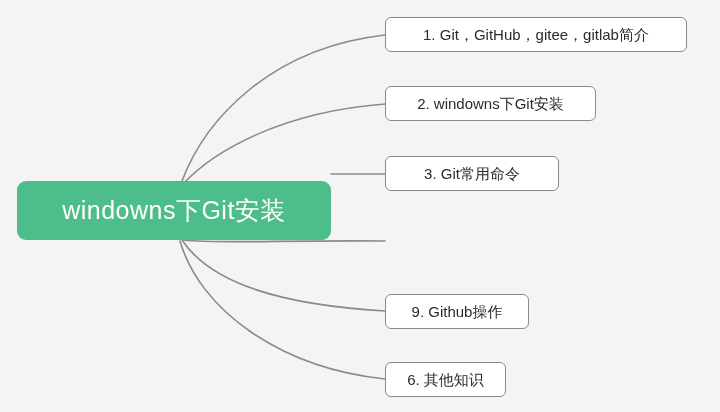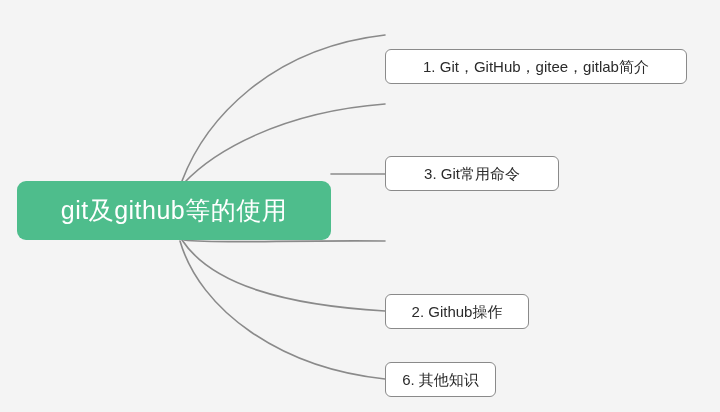--- a/index.html
+++ b/index.html
@@ -68,58 +68,61 @@
     box-sizing: border-box;
     padding: 0 13px;
   }
   .branch-label {
     color: #2b2b2b;
     font-size: 15px;
     white-space: nowrap;
     line-height: 1;
   }
 
-  .branch-1 { left: 385px; top: 17px;  width: 302px; margin-top: 32px; }
+  .branch-1 { left: 385px; top: 17px;  width: 302px; }
   .branch-2 { left: 385px; top: 86px;  width: 211px; }
   .branch-3 { left: 385px; top: 156px; width: 174px; }
   .branch-4 { left: 385px; top: 224px; width: 204px; }
   .branch-5 { left: 385px; top: 294px; width: 144px; }
-  .branch-6 { left: 385px; top: 362px; width: 111px; }
+  .branch-6 { left: 385px; top: 362px; width: 121px; }
 </style>
 </head>
 <body>
 
 <div id="mindmap">
 
   <svg id="connectors" viewBox="0 0 720 412" width="720" height="412" aria-hidden="true">
     <g fill="none" stroke="#8a8a8a" stroke-width="1.6" stroke-linecap="round">
       <path d="M 182 181 C 205 120, 270 48, 385 35"></path>
       <path d="M 184 183 C 213 152, 280 112, 385 104"></path>
       <path d="M 331 174 C 352 174, 368 174, 385 174"></path>
       <path d="M 184 240 C 215 244, 285 240, 385 241"></path>
       <path d="M 182 240 C 212 285, 285 305, 385 311"></path>
       <path d="M 180 241 C 200 310, 280 368, 385 379"></path>
     </g>
   </svg>
 
   <div class="root-node">
-    <span class="root-label">git及github等的使用</span>
+    <span class="root-label">windowns下Git安装</span>
   </div>
 
   <div class="branch-node branch-1">
     <span class="branch-label">1. Git，GitHub，gitee，gitlab简介</span>
   </div>
 
+  <div class="branch-node branch-2">
+    <span class="branch-label">2. windowns下Git安装</span>
+  </div>
 
   <div class="branch-node branch-3">
     <span class="branch-label">3. Git常用命令</span>
   </div>
 
 
   <div class="branch-node branch-5">
-    <span class="branch-label">2. Github操作</span>
+    <span class="branch-label">9. Github操作</span>
   </div>
 
   <div class="branch-node branch-6">
     <span class="branch-label">6. 其他知识</span>
   </div>
 
 </div>
 
 </body></html>

